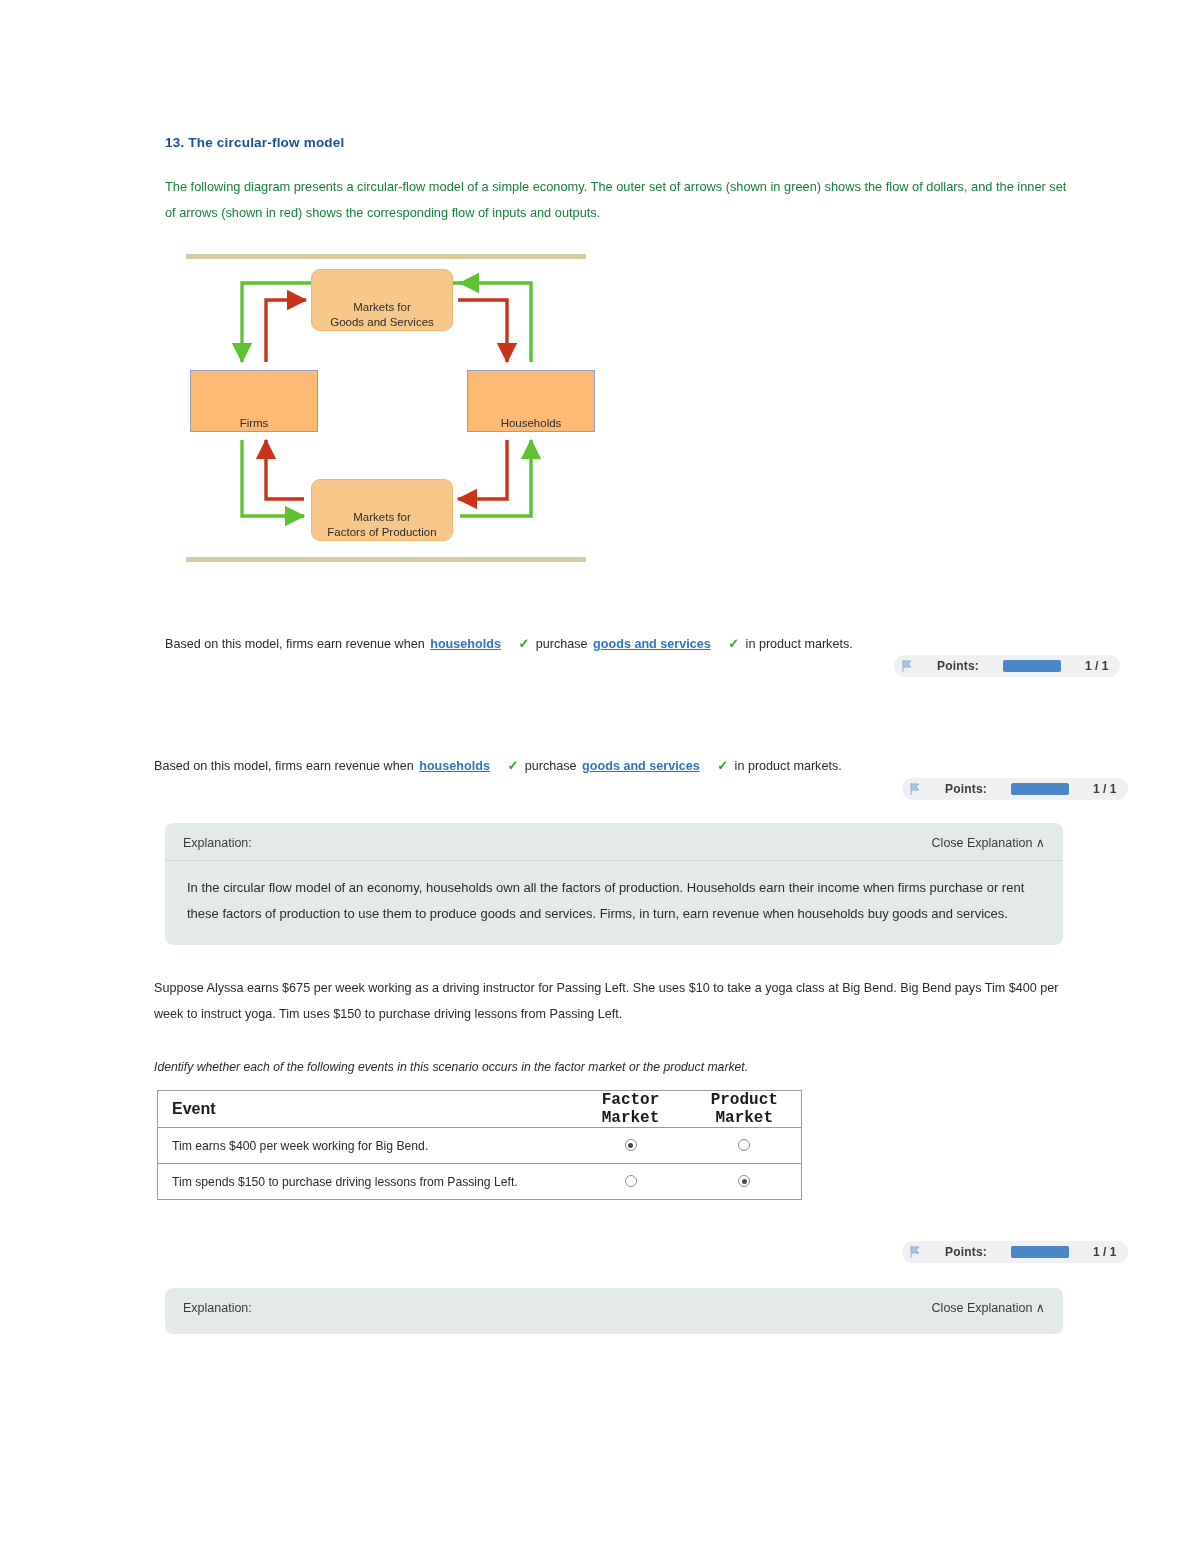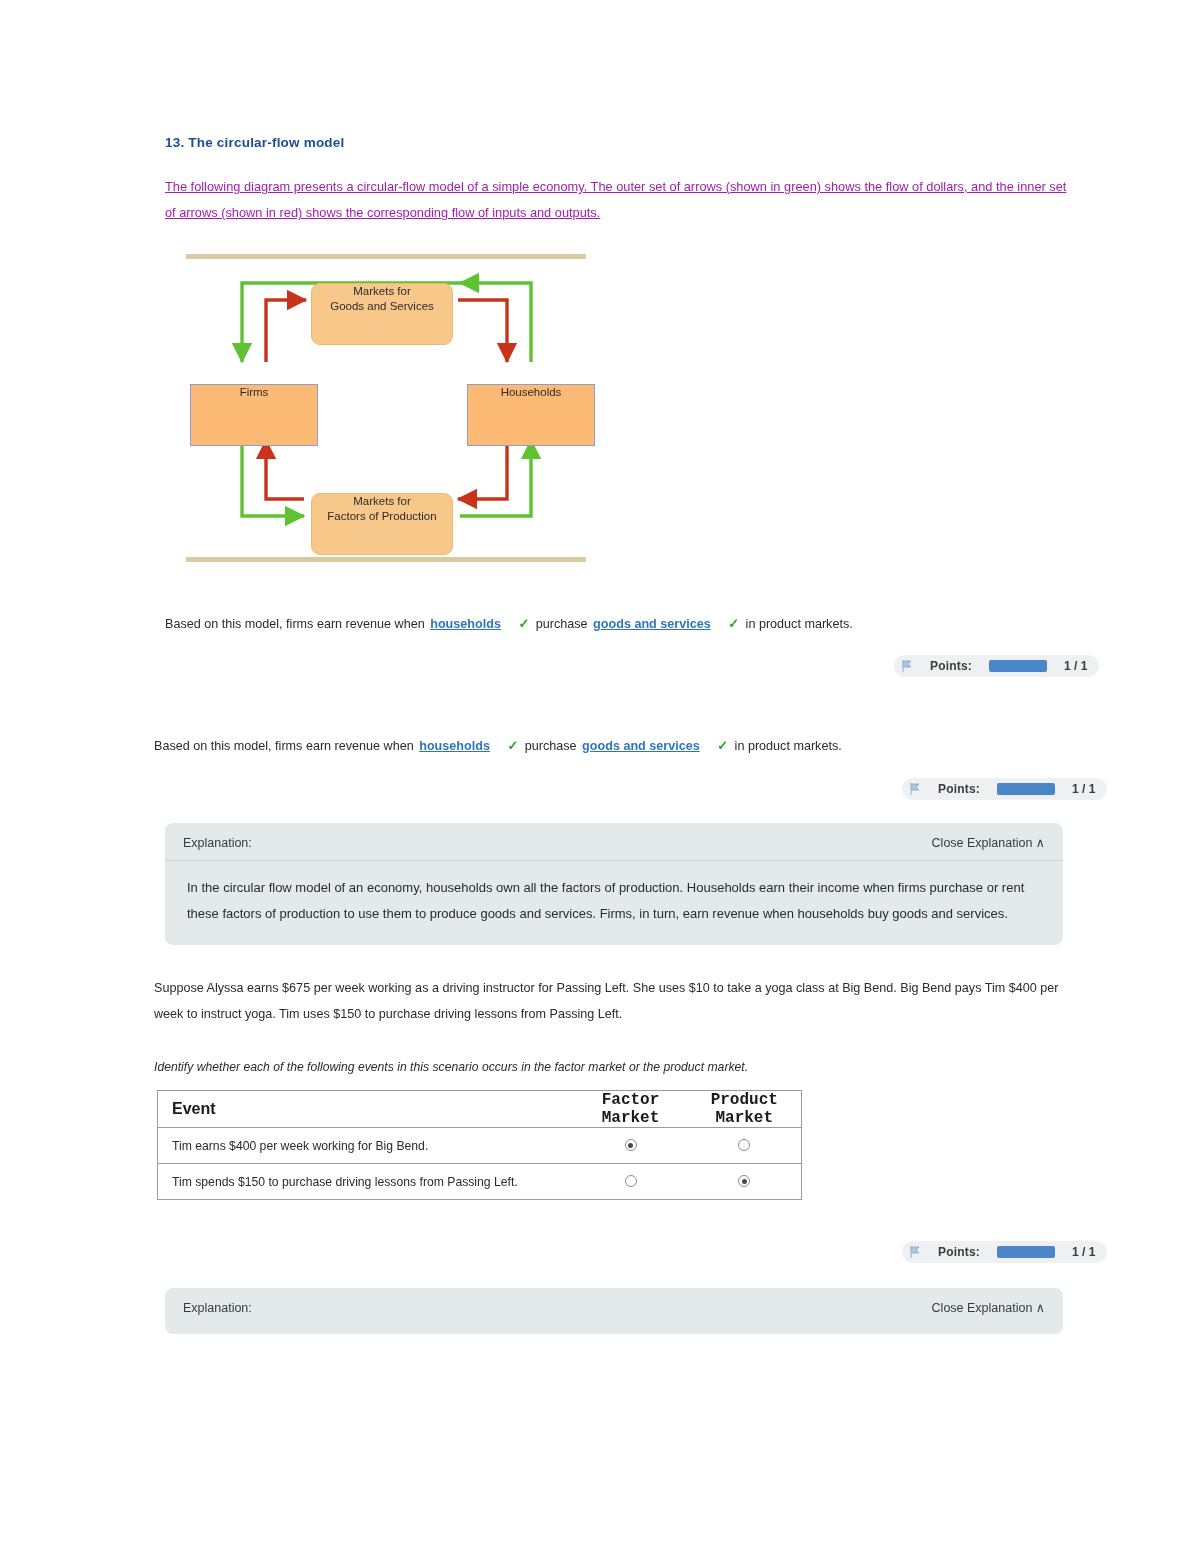--- a/index.html
+++ b/index.html
@@ -16,55 +16,55 @@
   .page { position:absolute; left:16px; top:0; width:1200px; height:1553px; }
 
   
   .q-title {
     position:absolute; left:149px; top:135px;
     font-size:13.5px; font-weight:bold; color:#1f4e96;
     letter-spacing:.2px;
   }
   .intro {
     position:absolute; left:149px; top:174px; width:905px;
-    font-size:12.8px; line-height:26px; color:#a21caf;text-decoration:underline;
+    font-size:12.8px; line-height:26px; color:#15803d;
   }
 
   
   .diagram { position:absolute; left:170px; top:250px; width:400px; height:315px; }
   .rule { position:absolute; left:0; width:400px; height:5px; background:#d8cba2; }
   .rule.top { top:4px; }
   .rule.bottom { top:307px; }
 
-  .node { position:absolute; display:flex; align-items:flex-start; justify-content:center;
-          text-align:center; font-size:11.5px; line-height:15px; color:#2b2b2b;margin-top:14px; }
+  .node { position:absolute; display:flex; align-items:flex-end; justify-content:center;
+          text-align:center; font-size:11.5px; line-height:15px; color:#2b2b2b; }
   .node.market { background:#f8c88a; border:1px solid #eeb96f; border-radius:9px; }
   .node.sector { background:#fdba74; border:1px solid #8e9cd0; }
 
   #n-goods   { left:125px; top:19px;  width:142px; height:62px; }
   #n-factors { left:125px; top:229px; width:142px; height:62px; }
   #n-firms   { left:4px;   top:120px; width:128px; height:62px; }
   #n-house   { left:281px; top:120px; width:128px; height:62px; }
 
   .diagram svg { position:absolute; left:0; top:0; width:400px; height:315px; }
 
   
-  .sentence { position:absolute; font-size:12.6px; color:#2b2b2b; white-space:nowrap; }
+  .sentence { position:absolute; font-size:12.6px; color:#2b2b2b; white-space:nowrap;margin-top:20px; }
   .sentence .blank {
     color:#2e76bc; font-weight:bold; text-decoration:underline;
     padding:0 14px 0 2px; cursor:pointer;
   }
   .check { color:#2aa82a; font-weight:bold; font-size:13px; margin:0 3px 0 0; }
 
   #sent1 { left:149px; top:616px; }
   #sent2 { left:138px; top:738px; }
 
   
   .points {
-    position:absolute; display:flex; align-items:center; gap:17px;
+    position:absolute; display:flex; align-items:center; gap:24px;
     background:#eef0f1; border-radius:11px; padding:4px 12px 4px 8px;
     font-size:12px; color:#3b3b3b;
   }
   .points .flagicon { width:11px; height:12px; display:inline-block; position:relative; }
   .points .bar { width:58px; height:12px; background:#4a86c8; border-radius:2px; }
   .points .label { font-weight:bold; letter-spacing:.2px; }
   .points .score { font-weight:bold; }
   #pts1 { left:878px; top:655px; }
   #pts2 { left:886px; top:778px; }
   #pts3 { left:886px; top:1241px; }

